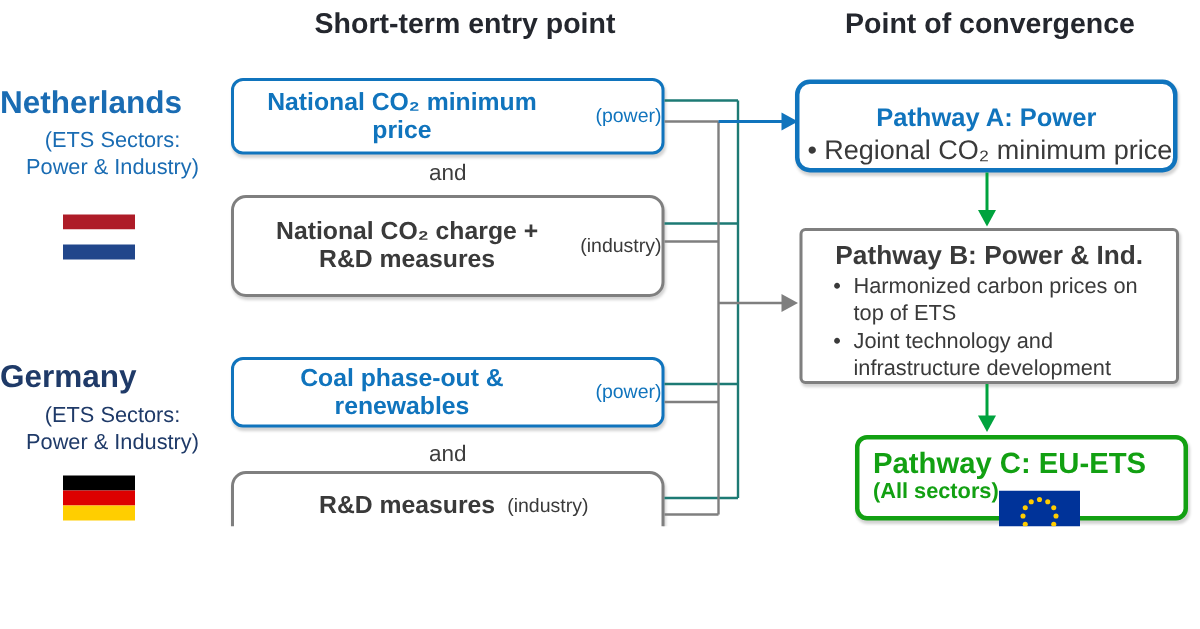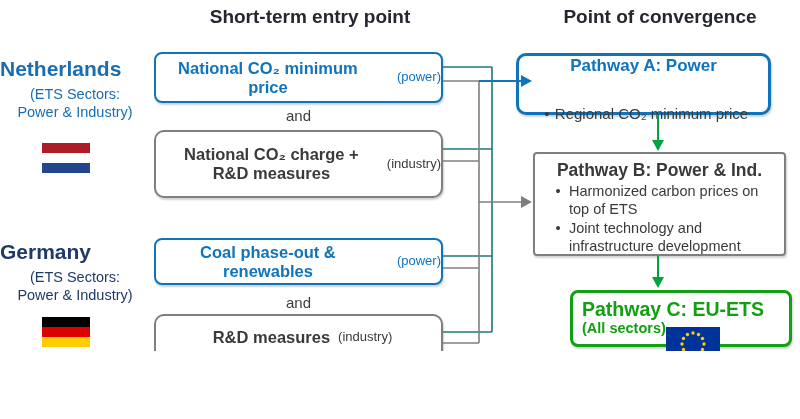--- a/index.html
+++ b/index.html
@@ -28,33 +28,33 @@
   .entry-gray{border:2.5px solid #7f7f7f;border-radius:10px;}
   .entry-title{font-size:16.5px;font-weight:bold;line-height:1.15;padding:0 8px;}
   .entry-title.blue{color:#1074bd;}
   .entry-title.dark{color:#3a3a3a;}
   .entry-scope{font-size:13px;line-height:1.15;}
   .entry-scope.blue{color:#1074bd;margin-left:17px;}
   .entry-scope.dark{color:#3a3a3a;}
   .and-word{left:154px;width:289px;text-align:center;font-size:15px;color:#3d3d3d;}
   
   .pathway{box-sizing:border-box;background:#fff;box-shadow:1px 2px 2px rgba(0,0,0,.18);}
-  .pathway-a{left:516px;top:53px;width:255px;height:62px;border:3px solid #1074bd;border-radius:10px;
-    display:flex;flex-direction:column;justify-content:space-between;gap:28px;}
+  .pathway-a{left:530px;top:53px;width:255px;height:62px;border:3px solid #1074bd;border-radius:10px;
+    display:flex;flex-direction:column;justify-content:flex-end;}
   .pathway-b{left:533px;top:152px;width:253px;height:104px;border:2.5px solid #7f7f7f;border-radius:4px;
     padding-top:6px;}
   .pathway-c{left:570px;top:290px;width:222px;height:57px;border:3.5px solid #12a012;border-radius:8px;
     padding:5px 0 0 9px;}
   .pw-title-a{font-size:17px;font-weight:bold;color:#1074bd;text-align:center;line-height:1.2;}
   .pw-title-b{font-size:17.5px;font-weight:bold;color:#3a3a3a;text-align:center;line-height:1.2;}
   .pw-title-c{font-size:19.5px;font-weight:bold;color:#12a012;line-height:1.15;}
   .pw-sub-c{font-size:14.5px;font-weight:bold;color:#12a012;line-height:1.15;}
   .bullet{display:flex;align-items:flex-start;font-size:14.5px;color:#3a3a3a;line-height:1.22;}
   .bullet::before{content:"\2022";width:22px;flex:0 0 22px;text-align:center;}
-  .bullet-a{font-size:15px;justify-content:center;margin-top:1px;}
+  .bullet-a{font-size:18px;justify-content:center;margin-top:1px;}
   .bullet-a::before{width:16px;flex:0 0 16px;}
   .bullet-b{padding-left:12px;margin-top:2px;}
   .bullet-b .bt{width:196px;}
   .timeline-label{font-size:15px;color:#3d3d3d;text-align:center;width:60px;}
   svg{display:block;}
   .overlay{left:0;top:0;pointer-events:none;}
 </style>
 </head>
 <body>
 

